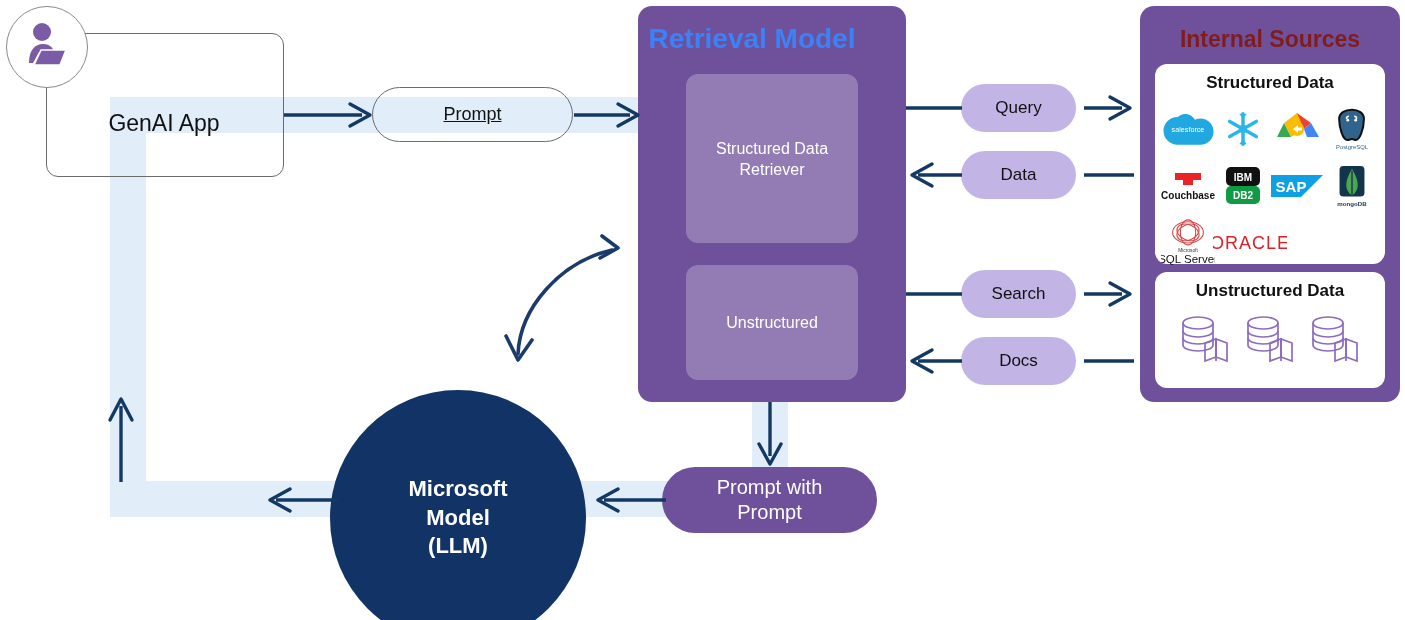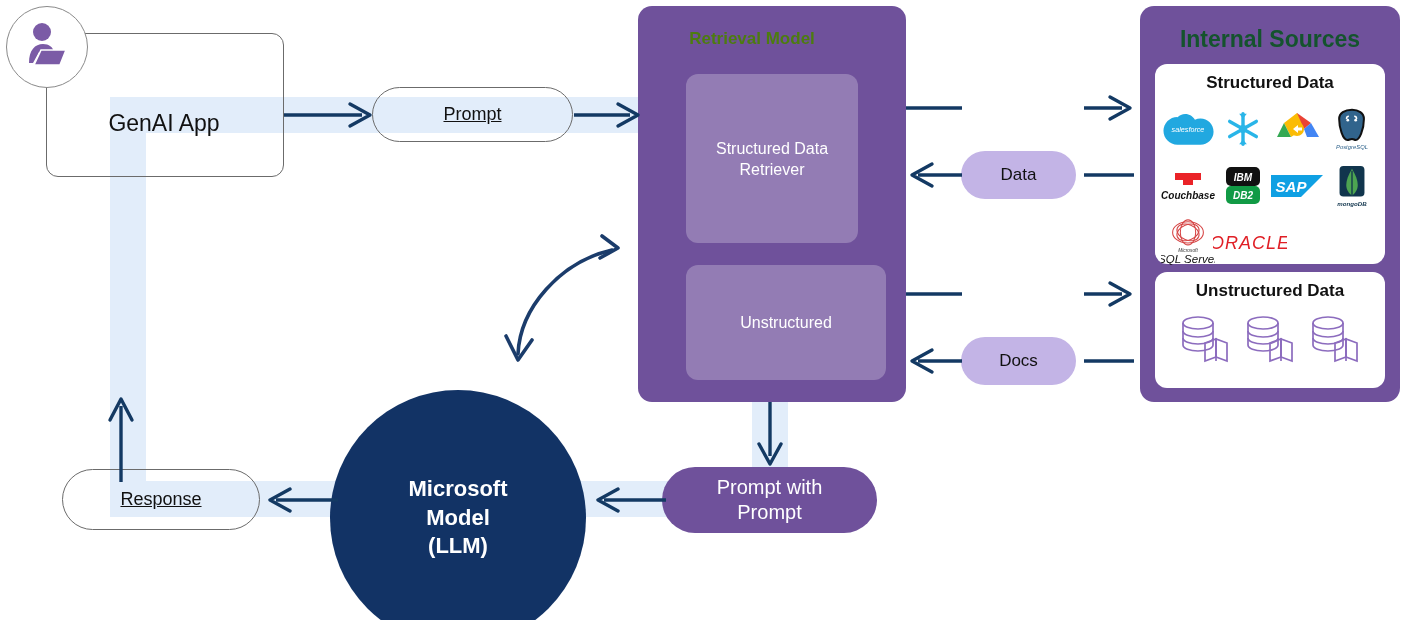--- a/index.html
+++ b/index.html
@@ -22,43 +22,43 @@
 
   
   .pill-white{border:1.3px solid #6b6b6b;border-radius:999px;background:transparent;
     font-size:18px;color:#111;z-index:4;text-decoration:underline;}
   #prompt-pill{left:372px;top:87px;width:199px;height:53px;}
   #response-pill{left:62px;top:469px;width:196px;height:59px;}
 
   
   #retrieval-box{left:638px;top:6px;width:268px;height:396px;background:#6F519B;
     border-radius:14px;z-index:2;}
-  #retrieval-title{left:638px;top:22px;width:228px;height:34px;font-size:17px;color:#4d7c0f;
+  #retrieval-title{left:638px;top:22px;width:228px;height:34px;font-size:28px;color:#3b82f6;
     font-weight:bold;z-index:4;}
   .retriever{left:686px;width:172px;background:rgba(255,255,255,.25);border-radius:12px;
     z-index:3;}
   #retriever-structured{top:74px;height:169px;}
-  #retriever-unstructured{top:265px;height:115px;padding-left:28px;}
+  #retriever-unstructured{top:265px;height:115px;}
   .retriever-label{position:absolute;left:0;right:0;top:50%;transform:translateY(-50%);
     font-size:16px;color:#fff;line-height:1.32;text-align:center;}
 
   #sources-box{left:1140px;top:6px;width:260px;height:396px;background:#6F519B;
     border-radius:14px;z-index:2;}
-  #sources-title{left:1140px;top:22px;width:260px;height:34px;font-size:23px;color:#14532d;
+  #sources-title{left:1140px;top:22px;width:260px;height:34px;font-size:23px;color:#7f1d1d;
     font-weight:bold;z-index:4;}
   .src-card{left:1155px;width:230px;background:#fff;border-radius:12px;z-index:3;}
   #card-structured{top:64px;height:200px;}
   #card-unstructured{top:272px;height:116px;}
   .src-card-title{position:absolute;left:0;right:0;top:9px;font-size:17px;color:#111;
     font-weight:bold;text-align:center;}
 
   
   #logo-grid{position:absolute;left:6px;right:6px;top:36px;bottom:4px;}
   .logo-row{display:flex;align-items:center;}
-  .logo-cell{display:flex;flex-direction:column;align-items:center;justify-content:center;font-style:italic;}
+  .logo-cell{display:flex;flex-direction:column;align-items:center;justify-content:center;}
 
   
   .pill-purple{background:#C3B4E6;border-radius:999px;font-size:17px;color:#111;z-index:4;
     width:115px;height:48px;left:961px;}
   #pill-query{top:84px;}
   #pill-data{top:151px;}
   #pill-search{top:270px;}
   #pill-docs{top:337px;text-align:center;}
 
   
@@ -122,33 +122,35 @@
     <div class="retriever-label">
       <div>Unstructured</div>
     </div>
   </div>
 
   <svg class="abs" style="left:906px;top:93px;z-index:5;" width="228" height="30" viewBox="0 0 228 30">
     <line x1="0" y1="15" x2="56" y2="15" stroke="#133963" stroke-width="3.4"></line>
     <line x1="178" y1="15" x2="216" y2="15" stroke="#133963" stroke-width="3.4"></line>
     <polyline points="204,4 224,15 204,26" fill="none" stroke="#133963" stroke-width="3.4" stroke-linecap="round" stroke-linejoin="round"></polyline>
   </svg>
+  <div class="abs ctr pill-purple" id="pill-query">Query</div>
 
   <svg class="abs" style="left:906px;top:160px;z-index:5;" width="228" height="30" viewBox="0 0 228 30">
     <line x1="12" y1="15" x2="56" y2="15" stroke="#133963" stroke-width="3.4"></line>
     <polyline points="26,4 6,15 26,26" fill="none" stroke="#133963" stroke-width="3.4" stroke-linecap="round" stroke-linejoin="round"></polyline>
     <line x1="178" y1="15" x2="228" y2="15" stroke="#133963" stroke-width="3.4"></line>
   </svg>
   <div class="abs ctr pill-purple" id="pill-data">Data</div>
 
   <svg class="abs" style="left:906px;top:279px;z-index:5;" width="228" height="30" viewBox="0 0 228 30">
     <line x1="0" y1="15" x2="56" y2="15" stroke="#133963" stroke-width="3.4"></line>
     <line x1="178" y1="15" x2="216" y2="15" stroke="#133963" stroke-width="3.4"></line>
     <polyline points="204,4 224,15 204,26" fill="none" stroke="#133963" stroke-width="3.4" stroke-linecap="round" stroke-linejoin="round"></polyline>
   </svg>
+  <div class="abs ctr pill-purple" id="pill-search">Search</div>
 
   <svg class="abs" style="left:906px;top:346px;z-index:5;" width="228" height="30" viewBox="0 0 228 30">
     <line x1="12" y1="15" x2="56" y2="15" stroke="#133963" stroke-width="3.4"></line>
     <polyline points="26,4 6,15 26,26" fill="none" stroke="#133963" stroke-width="3.4" stroke-linecap="round" stroke-linejoin="round"></polyline>
     <line x1="178" y1="15" x2="228" y2="15" stroke="#133963" stroke-width="3.4"></line>
   </svg>
   <div class="abs ctr pill-purple" id="pill-docs">Docs</div>
 
   <div class="abs" id="sources-box"></div>
   <div class="abs ctr" id="sources-title">Internal Sources</div>
@@ -330,20 +332,19 @@
       <div>Model</div>
       <div>(LLM)</div>
     </div>
   </div>
 
   <svg class="abs" style="left:262px;top:485px;z-index:5;" width="76" height="30" viewBox="0 0 76 30">
     <line x1="14" y1="15" x2="76" y2="15" stroke="#133963" stroke-width="3.4"></line>
     <polyline points="28,4 8,15 28,26" fill="none" stroke="#133963" stroke-width="3.4" stroke-linecap="round" stroke-linejoin="round"></polyline>
   </svg>
 
-  <div class="abs ctr pill-white" id="response-pill">Response</div>
 
   <svg class="abs" style="left:106px;top:396px;z-index:5;" width="30" height="86" viewBox="0 0 30 86">
     <line x1="15" y1="86" x2="15" y2="10" stroke="#133963" stroke-width="3.4"></line>
     <polyline points="4,24 15,3 26,24" fill="none" stroke="#133963" stroke-width="3.4" stroke-linecap="round" stroke-linejoin="round"></polyline>
   </svg>
 
 </div>
 
 </body></html>

